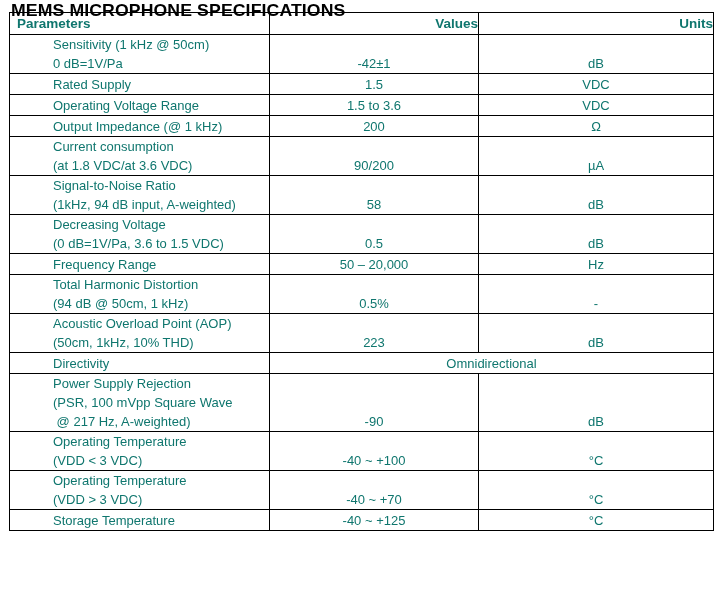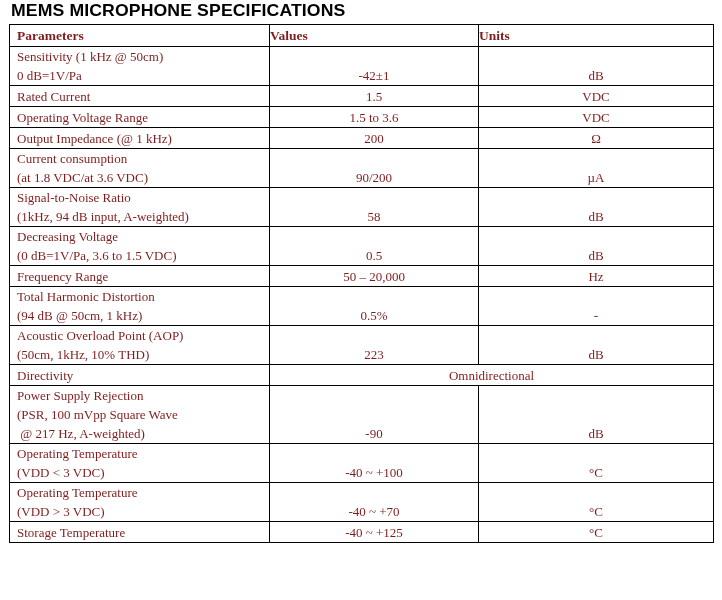--- a/index.html
+++ b/index.html
@@ -25,50 +25,50 @@
       font-size: 16.5px;
       letter-spacing: 0.1px;
       color: #000;
       white-space: nowrap;
       transform: scaleX(1.07);
       transform-origin: left top;
     }
     table.spec {
       position: absolute;
       left: 9px;
-      top: 24px;
+      top: 12px;
       width: 704px;
       border-collapse: collapse;
-      font-family: Liberation Serif, serif;
+      font-family: Liberation Sans, sans-serif;
       font-size: 13px;
-      color: #7f1d1d;
+      color: #0f766e;
       table-layout: fixed;
     }
     table.spec td, table.spec th {
       border: 1px solid #000;
       padding: 0 0 0 7px;
       vertical-align: bottom;
       line-height: 19px;
     }
     table.spec th {
       font-weight: bold;
       height: 21px;
       line-height: 21px;
       font-size: 13.5px;
     }
     table.spec th.param { text-align: left; }
-    table.spec th.center { text-align: left; padding-left: 0; }
+    table.spec th.center { text-align: right; padding-left: 0; }
     col.c1 { width: 260px; }
     col.c2 { width: 209px; }
     col.c3 { width: 235px; }
     td.val, td.unit, td.span {
       text-align: center;
       padding-left: 0 !important;
     }
-    td.param .line { display: block; white-space: nowrap; }
+    td.param .line { display: block; white-space: nowrap; margin-left: 36px; }
     tr.single td { height: 20px; }
   </style>
 </head>
 <body>
 
 <div class="page">
   <div class="title">MEMS MICROPHONE SPECIFICATIONS</div>
 
   <table class="spec">
     <colgroup>
@@ -89,21 +89,21 @@
         <td class="param">
           <span class="line">Sensitivity (1 kHz @ 50cm)</span>
           <span class="line">0 dB=1V/Pa</span>
         </td>
         <td class="val">-42±1</td>
         <td class="unit">dB</td>
       </tr>
 
       <tr class="single">
         <td class="param">
-          <span class="line">Rated Current</span>
+          <span class="line">Rated Supply</span>
         </td>
         <td class="val">1.5</td>
         <td class="unit">VDC</td>
       </tr>
 
       <tr class="single">
         <td class="param">
           <span class="line">Operating Voltage Range</span>
         </td>
         <td class="val">1.5 to 3.6</td>

